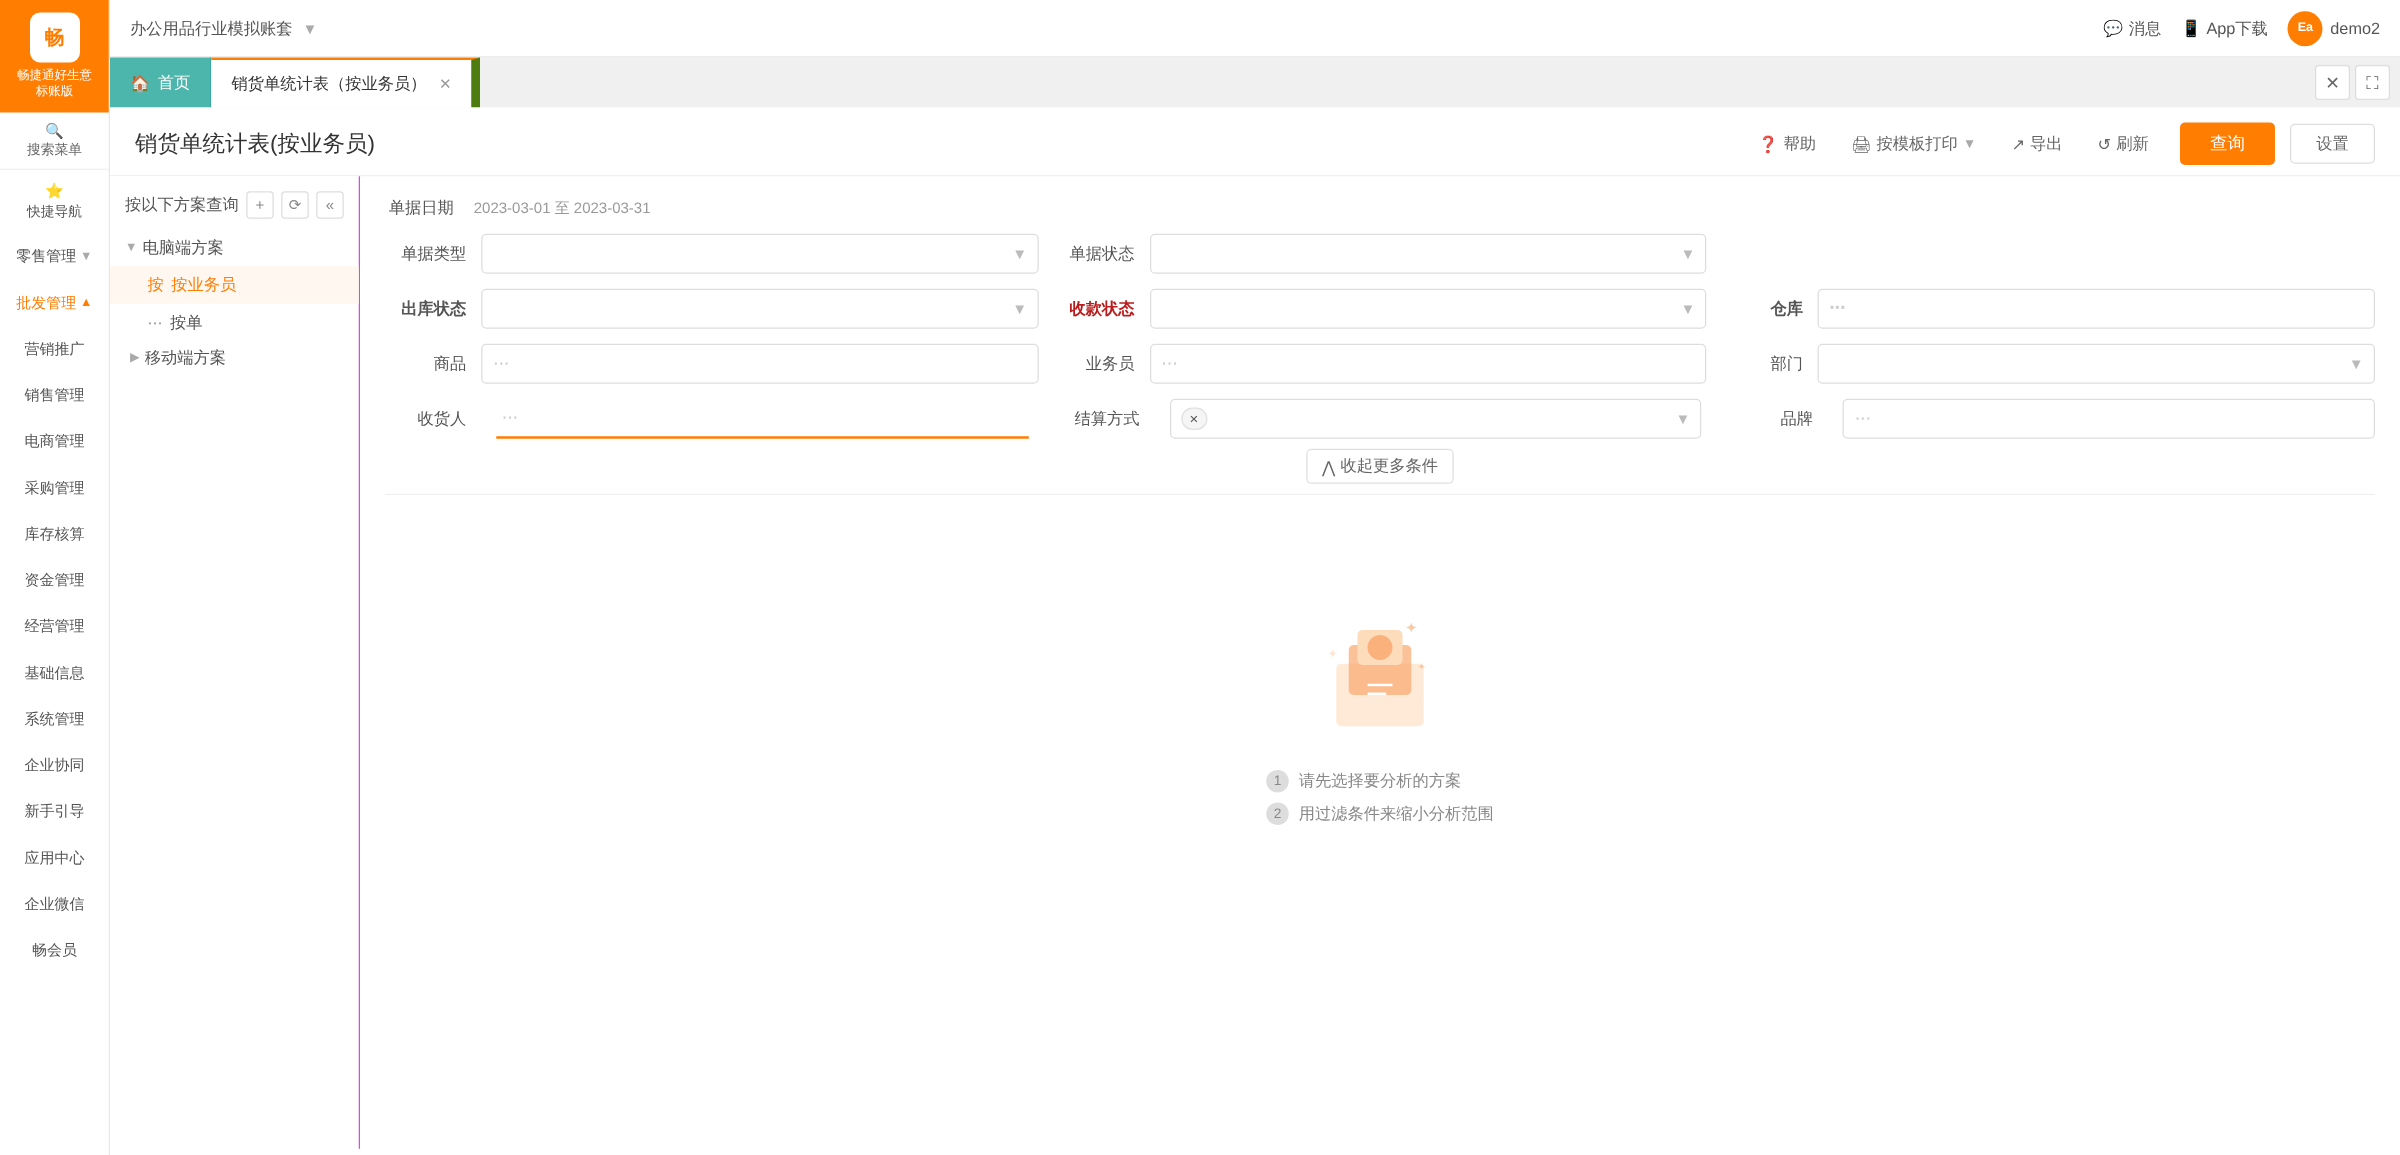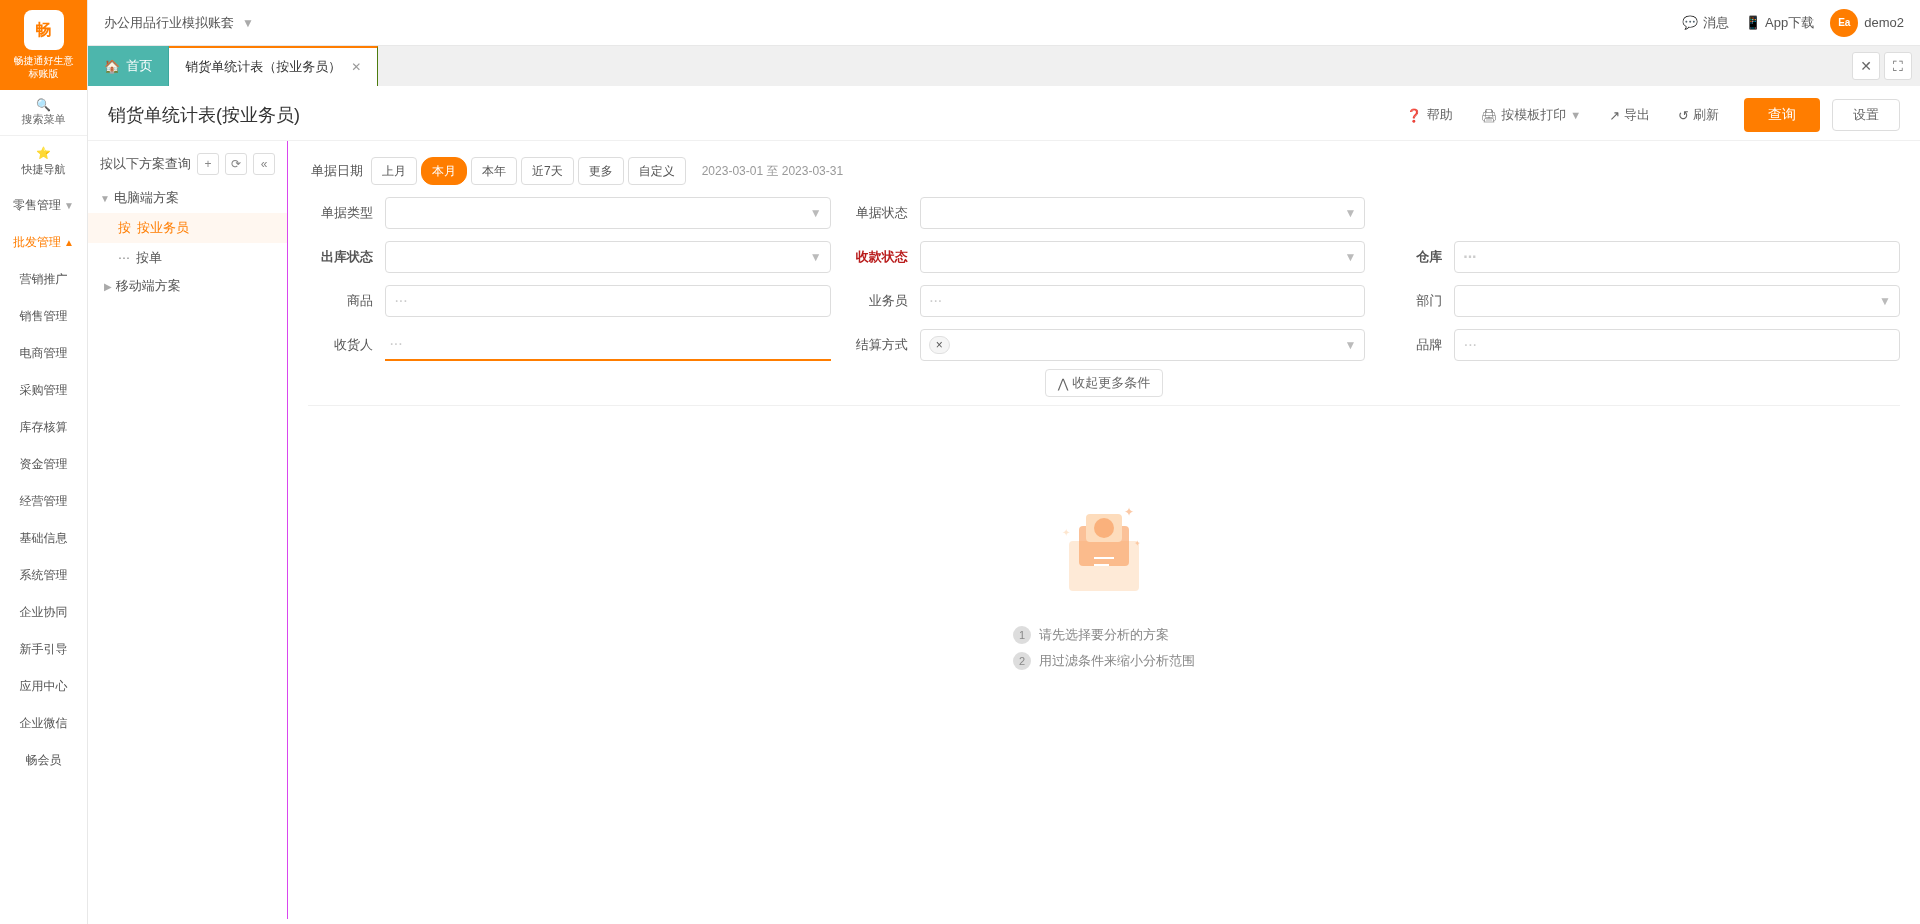--- a/index.html
+++ b/index.html
@@ -22,21 +22,21 @@
 
     
     .top-header { height: 46px; background: #fff; border-bottom: 1px solid #e8e8e8; display: flex; align-items: center; justify-content: space-between; padding: 0 16px; flex-shrink: 0; }
     .top-header-left { display: flex; align-items: center; gap: 8px; color: #555; font-size: 13px; cursor: pointer; }
     .top-header-right { display: flex; align-items: center; gap: 16px; color: #555; font-size: 13px; }
     .top-header-right .header-action { display: flex; align-items: center; gap: 4px; cursor: pointer; }
     .user-avatar { width: 28px; height: 28px; border-radius: 50%; background: #ff7d00; display: flex; align-items: center; justify-content: center; color: #fff; font-size: 11px; cursor: pointer; overflow: hidden; }
 
     
     .tab-bar { height: 40px; background: #f0f0f0; display: flex; align-items: center; flex-shrink: 0; padding: 0 0; }
-    .tab-item { height: 40px; padding: 0 16px; display: flex; align-items: center; gap: 6px; cursor: pointer; font-size: 13px; color: #666; border-right: 1px solid #4d7c0f; background: #e8e8e8; }
+    .tab-item { height: 40px; padding: 0 16px; display: flex; align-items: center; gap: 6px; cursor: pointer; font-size: 13px; color: #666; border-right: 7px solid #4d7c0f; background: #e8e8e8; }
     .tab-item.active { background: #fff; color: #333; border-bottom: none; }
     .tab-item .tab-close { font-size: 12px; color: #999; cursor: pointer; margin-left: 4px; }
     .tab-home { background: #4db6ac; color: #fff; }
     .tab-bar-actions { margin-left: auto; display: flex; align-items: center; gap: 4px; padding-right: 8px; }
     .tab-bar-btn { width: 28px; height: 28px; display: flex; align-items: center; justify-content: center; cursor: pointer; color: #666; border: 1px solid #ddd; border-radius: 3px; background: #fff; font-size: 14px; }
 
     
     .content-area { flex: 1; overflow: auto; background: #fff; }
 
     
@@ -284,40 +284,20 @@
         <div class="tree-group-item">
           <span class="arrow">▶</span>
           <span>移动端方案</span>
         </div>
       </div>
 
       <div class="right-panel">
 
         <div style="display:flex;align-items:center;gap:8px;margin-bottom:12px;">
           <span class="filter-label" style="min-width:55px;text-align:right;white-space:nowrap;font-size:13px;color:#555;">单据日期</span>
-          <div class="date-btns">
-            <div class="date-btn">
-                <span>上月</span>
-              </div>
-            <div class="date-btn active">
-                <span>本月</span>
-              </div>
-            <div class="date-btn">
-                <span>本年</span>
-              </div>
-            <div class="date-btn">
-                <span>近7天</span>
-              </div>
-            <div class="date-btn">
-                <span>更多</span>
-              </div>
-            <div class="date-btn">
-                <span>自定义</span>
-              </div>
-          </div>
           <span class="date-range-text">2023-03-01 至 2023-03-31</span>
         </div>
 
         <div style="display:grid;grid-template-columns:65px 1fr 65px 1fr 65px 1fr;gap:8px 12px;align-items:center;margin-bottom:12px;">
           <span style="font-size:13px;color:#555;text-align:right;">单据类型</span>
           <div class="filter-input" style="justify-content:flex-end;">
             <span class="input-arrow">▼</span>
           </div>
           <span style="font-size:13px;color:#555;text-align:right;">单据状态</span>
           <div class="filter-input" style="justify-content:flex-end;">
@@ -350,21 +330,21 @@
           <span style="font-size:13px;color:#555;text-align:right;">业务员</span>
           <div class="filter-input">
             <span class="input-dots">···</span>
           </div>
           <span style="font-size:13px;color:#555;text-align:right;">部门</span>
           <div class="filter-input" style="justify-content:flex-end;">
             <span class="input-arrow">▼</span>
           </div>
         </div>
 
-        <div style="display:grid;grid-template-columns:65px 1fr 65px 1fr 65px 1fr;gap:8px 12px;align-items:center;margin-bottom:8px;">
+        <div style="display:grid;grid-template-columns:65px 1fr 65px 1fr 65px 1fr;gap:8px 24px;align-items:center;margin-bottom:8px;">
           <span style="font-size:13px;color:#555;text-align:right;">收货人</span>
           <div class="filter-input filter-input-underline" style="border:none;border-bottom:2px solid #ff7d00;border-radius:0;background:transparent;">
             <span class="input-dots" style="color:#ccc;">···</span>
           </div>
           <span style="font-size:13px;color:#555;text-align:right;">结算方式</span>
           <div class="filter-input" style="gap:6px;">
             <div class="tag-with-close">
               <span>×</span>
             </div>
             <span class="input-arrow" style="margin-left:auto;">▼</span>

